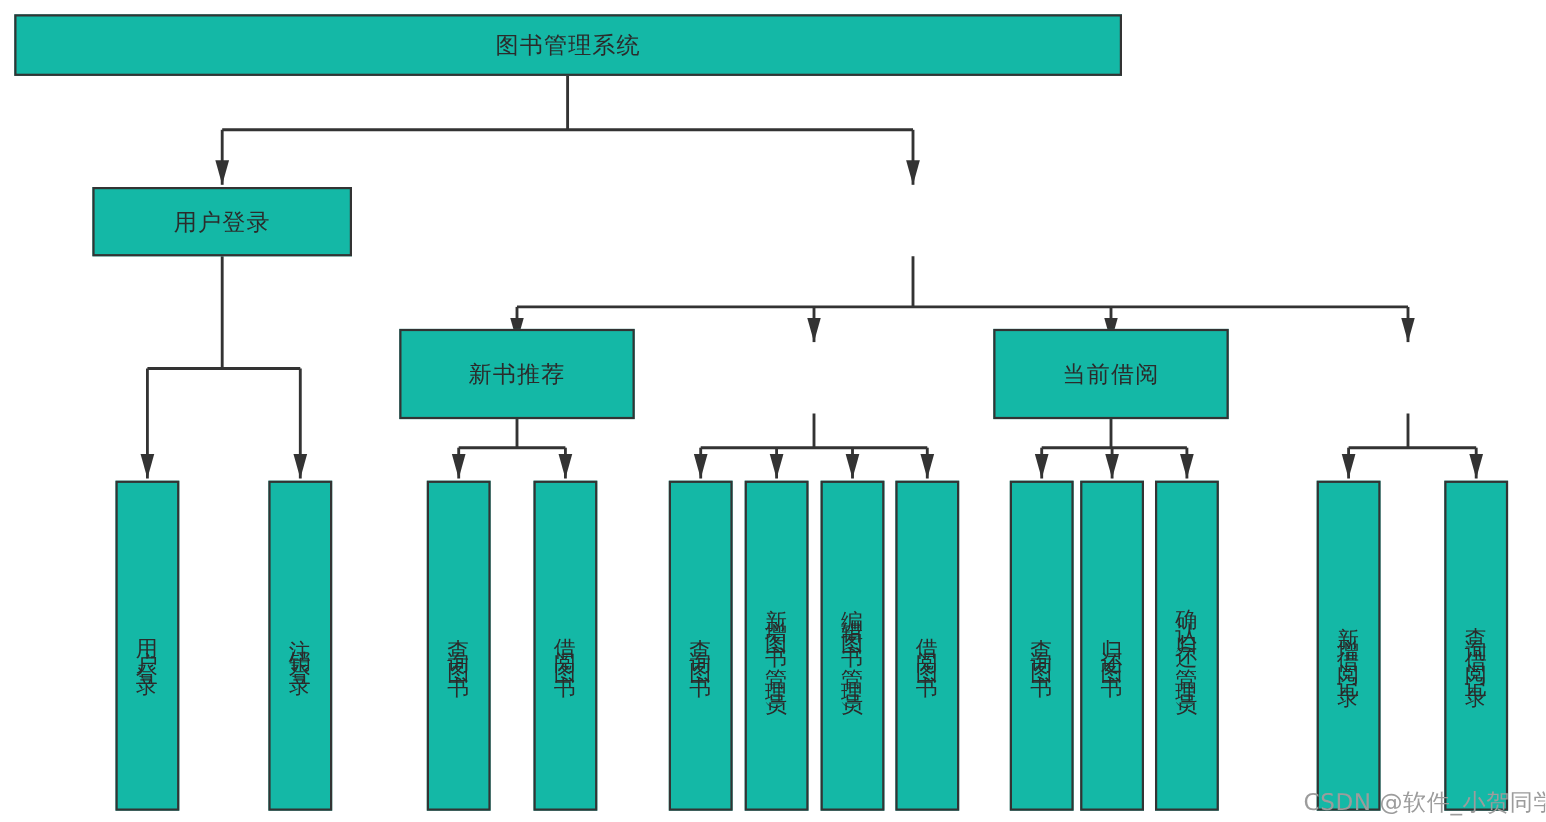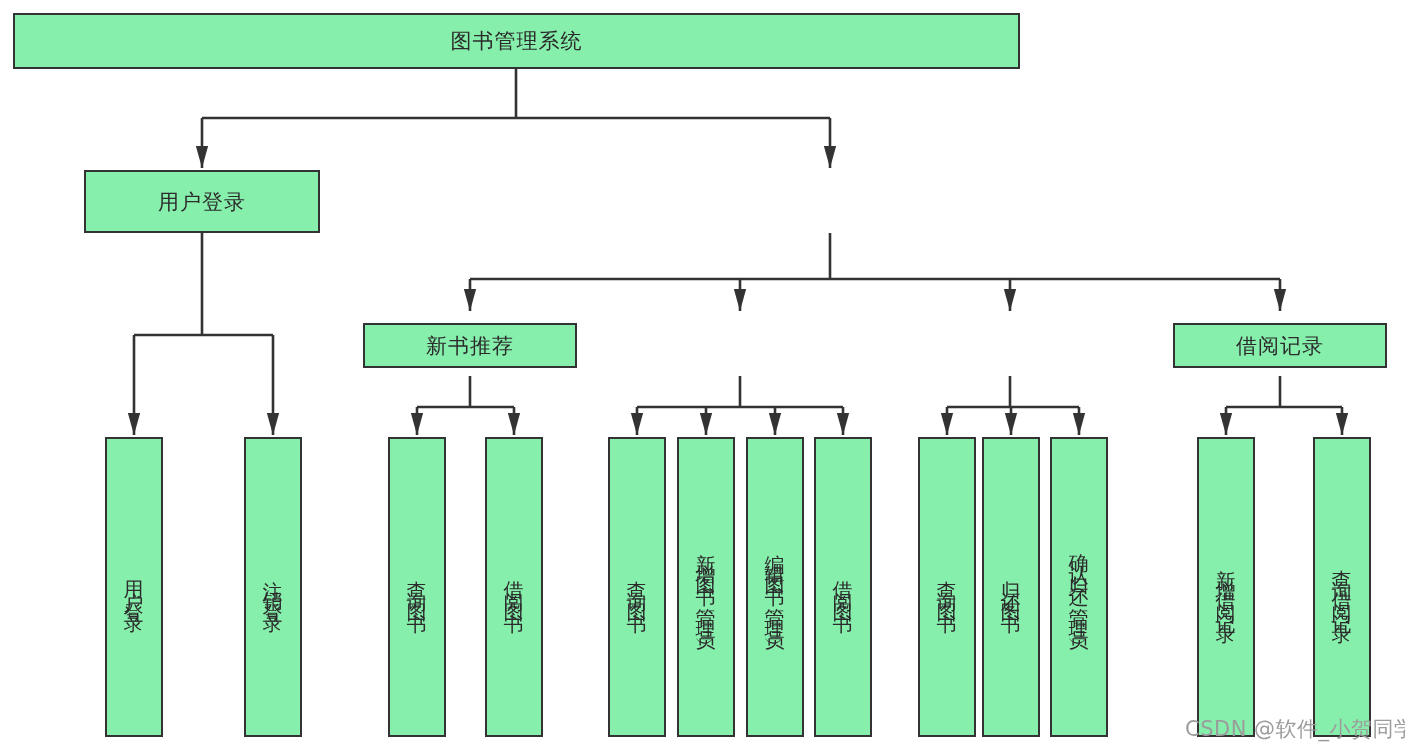--- a/index.html
+++ b/index.html
@@ -15,21 +15,21 @@
     position:absolute;
     left:0;top:0;
     width:1405px;height:747px;
     z-index:1;
   }
   .ln{stroke:#333333;stroke-width:2.6;fill:none;}
   .box{
     position:absolute;
     box-sizing:border-box;
     border:2.6px solid #333333;
-    background:#86efac;
+    background:#14b8a6;
     display:flex;
     align-items:center;
     justify-content:center;
     z-index:2;
   }
   .hlbl{
     font-size:21px;
     color:#2b2b2b;
     letter-spacing:1px;
     white-space:nowrap;
@@ -43,21 +43,21 @@
     line-height:1.1;
     white-space:nowrap;
   }
   
   .n-root{left:13px;top:13px;width:1007px;height:56px;border-width:2.2px;}
   
   .n-l2{top:170px;width:236px;height:63px;}
   .n-user-login{left:84px;}
   .n-book-mgmt{left:712px;}
   
-  .n-l3{top:323px;width:214px;height:45px;}
+  .n-l3{top:299px;width:214px;height:82px;}
   .n-recommend{left:363px;}
   .n-borrowing{left:633px;}
   .n-current{left:903px;}
   .n-records{left:1173px;}
   
   .n-leaf{top:437px;width:58px;height:300px;}
   .watermark{
     position:absolute;
     left:1185px;
     top:715px;
@@ -118,22 +118,22 @@
     <span class="hlbl">图书管理系统</span>
   </div>
 
   <div class="box n-l2 n-user-login">
     <span class="hlbl">用户登录</span>
   </div>
 
   <div class="box n-l3 n-recommend">
     <span class="hlbl">新书推荐</span>
   </div>
-  <div class="box n-l3 n-records">
-    <span class="hlbl">借阅记录</span>
+  <div class="box n-l3 n-current">
+    <span class="hlbl">当前借阅</span>
   </div>
 
   <div class="box n-leaf" style="left:105px;">
     <span class="vlbl">用户登录</span>
   </div>
   <div class="box n-leaf" style="left:244px;">
     <span class="vlbl">注销登录</span>
   </div>
 
   <div class="box n-leaf" style="left:388px;">

